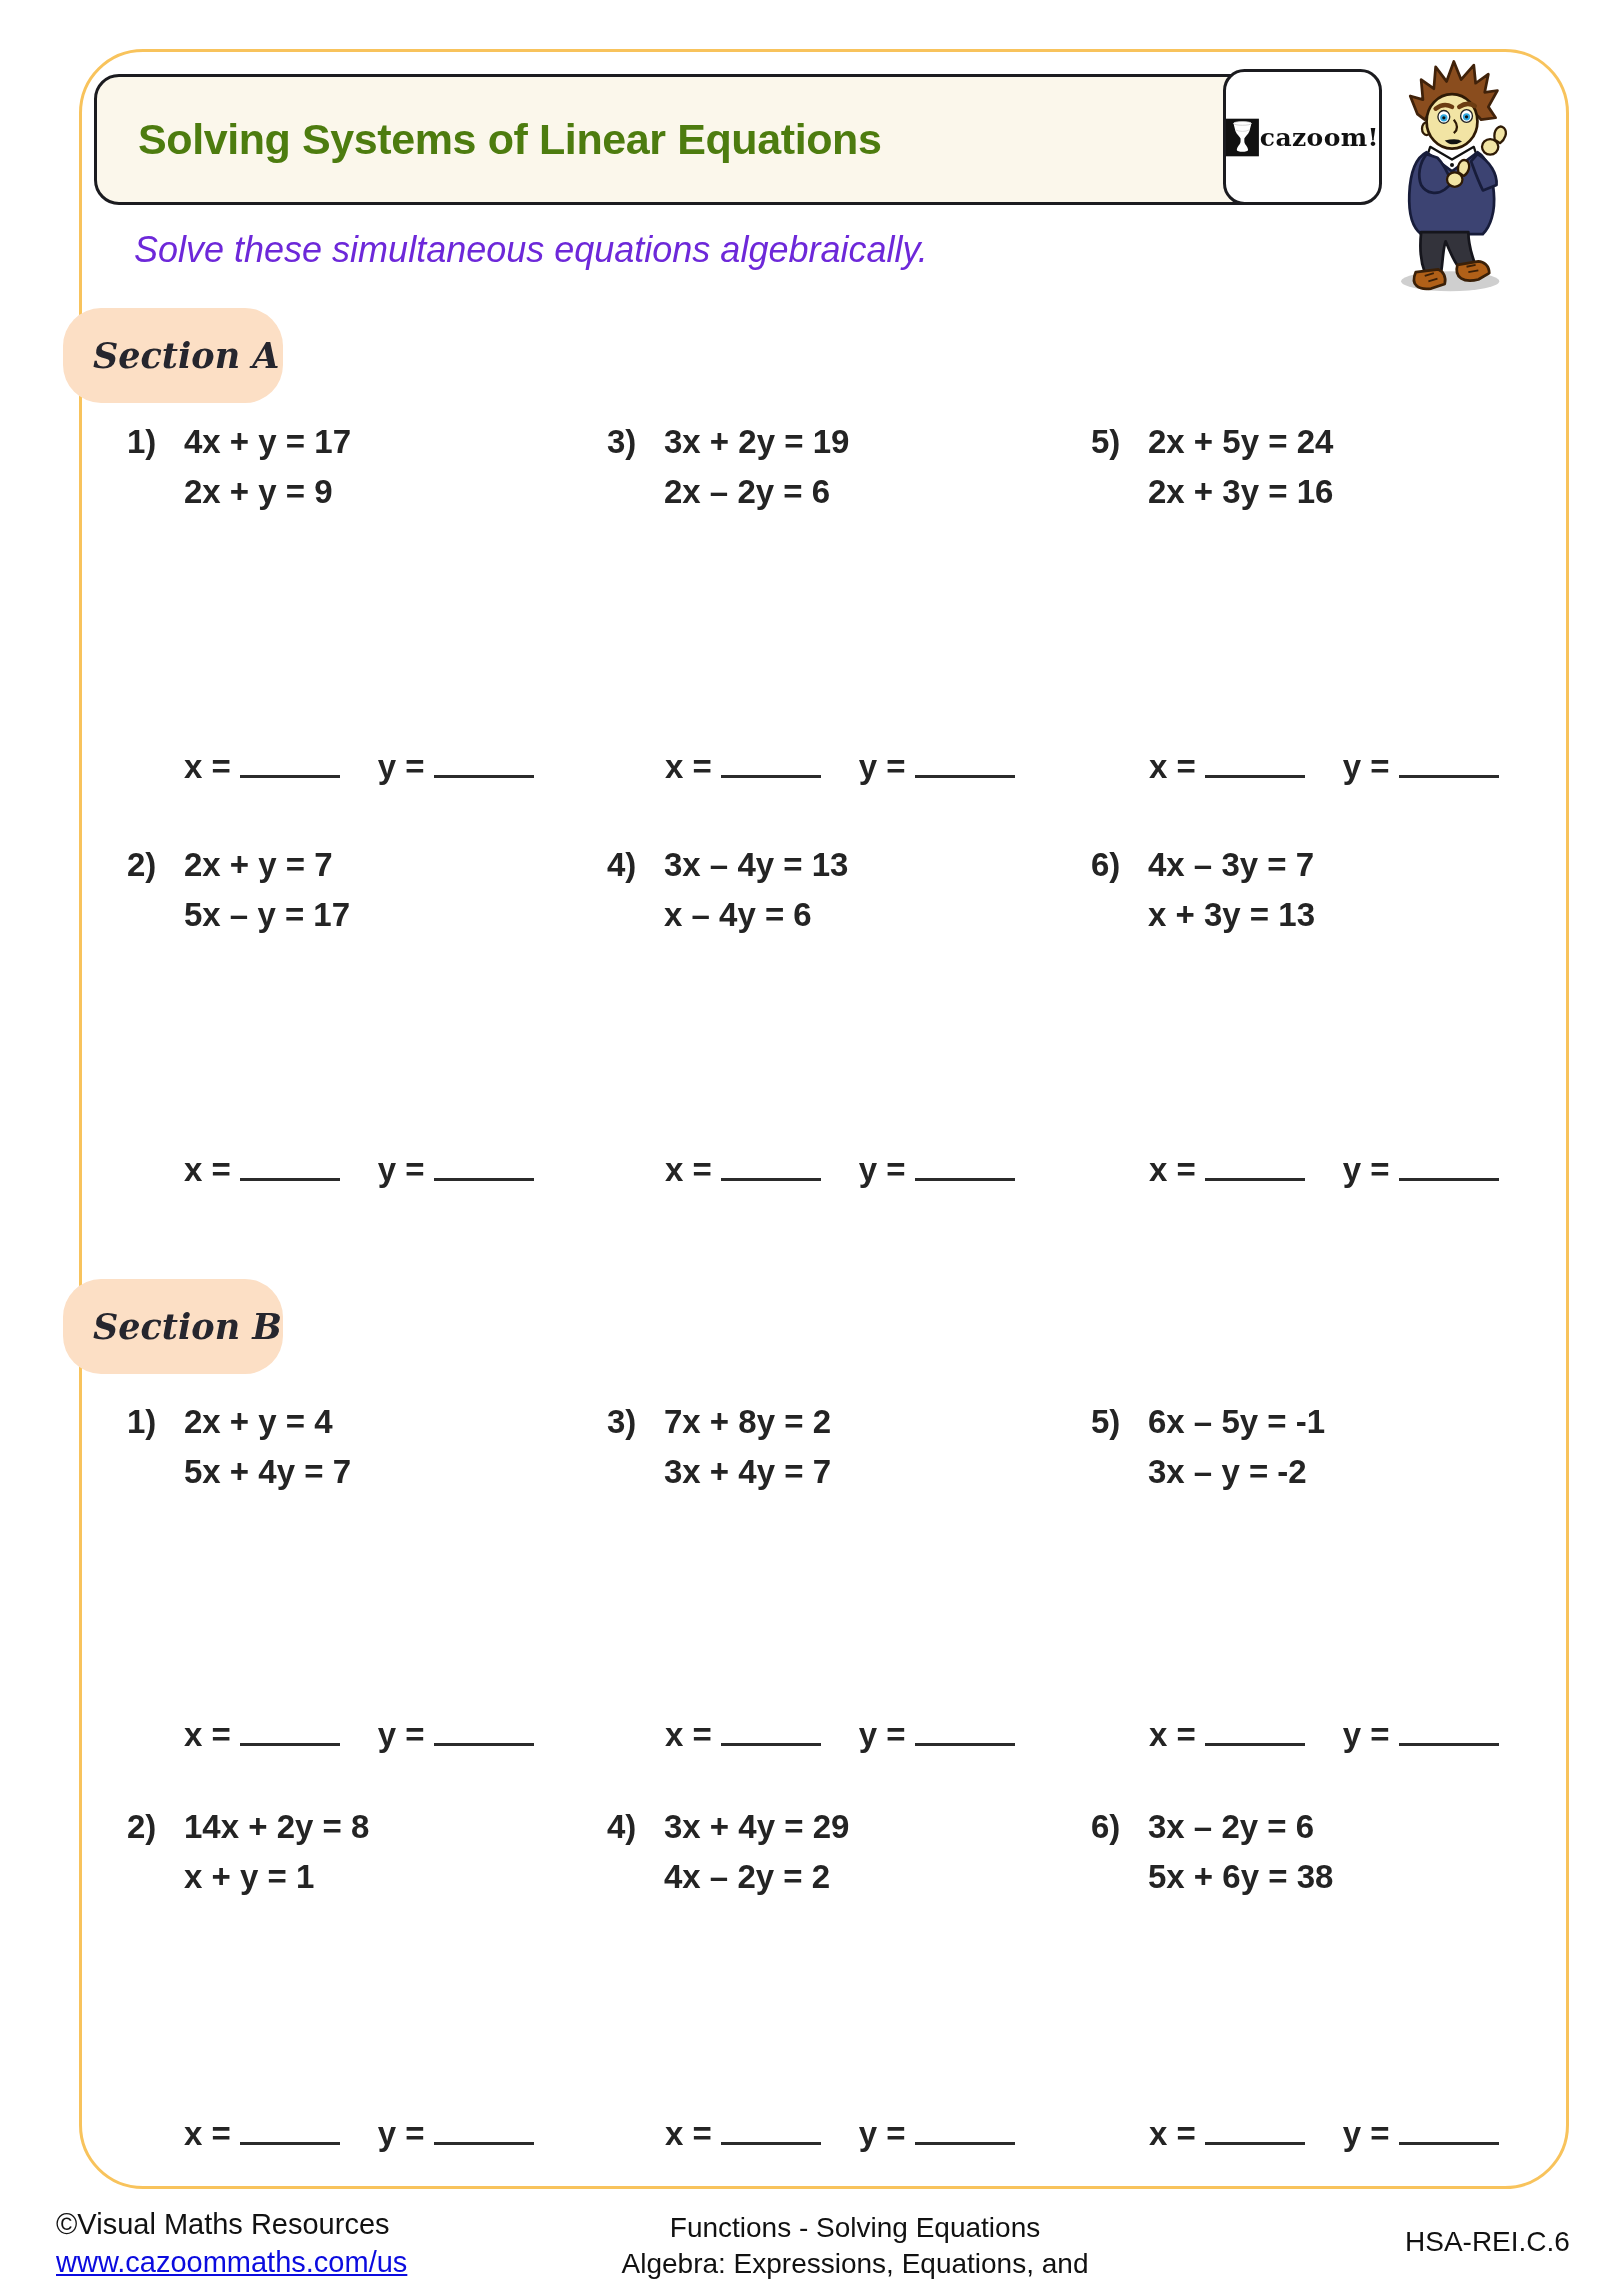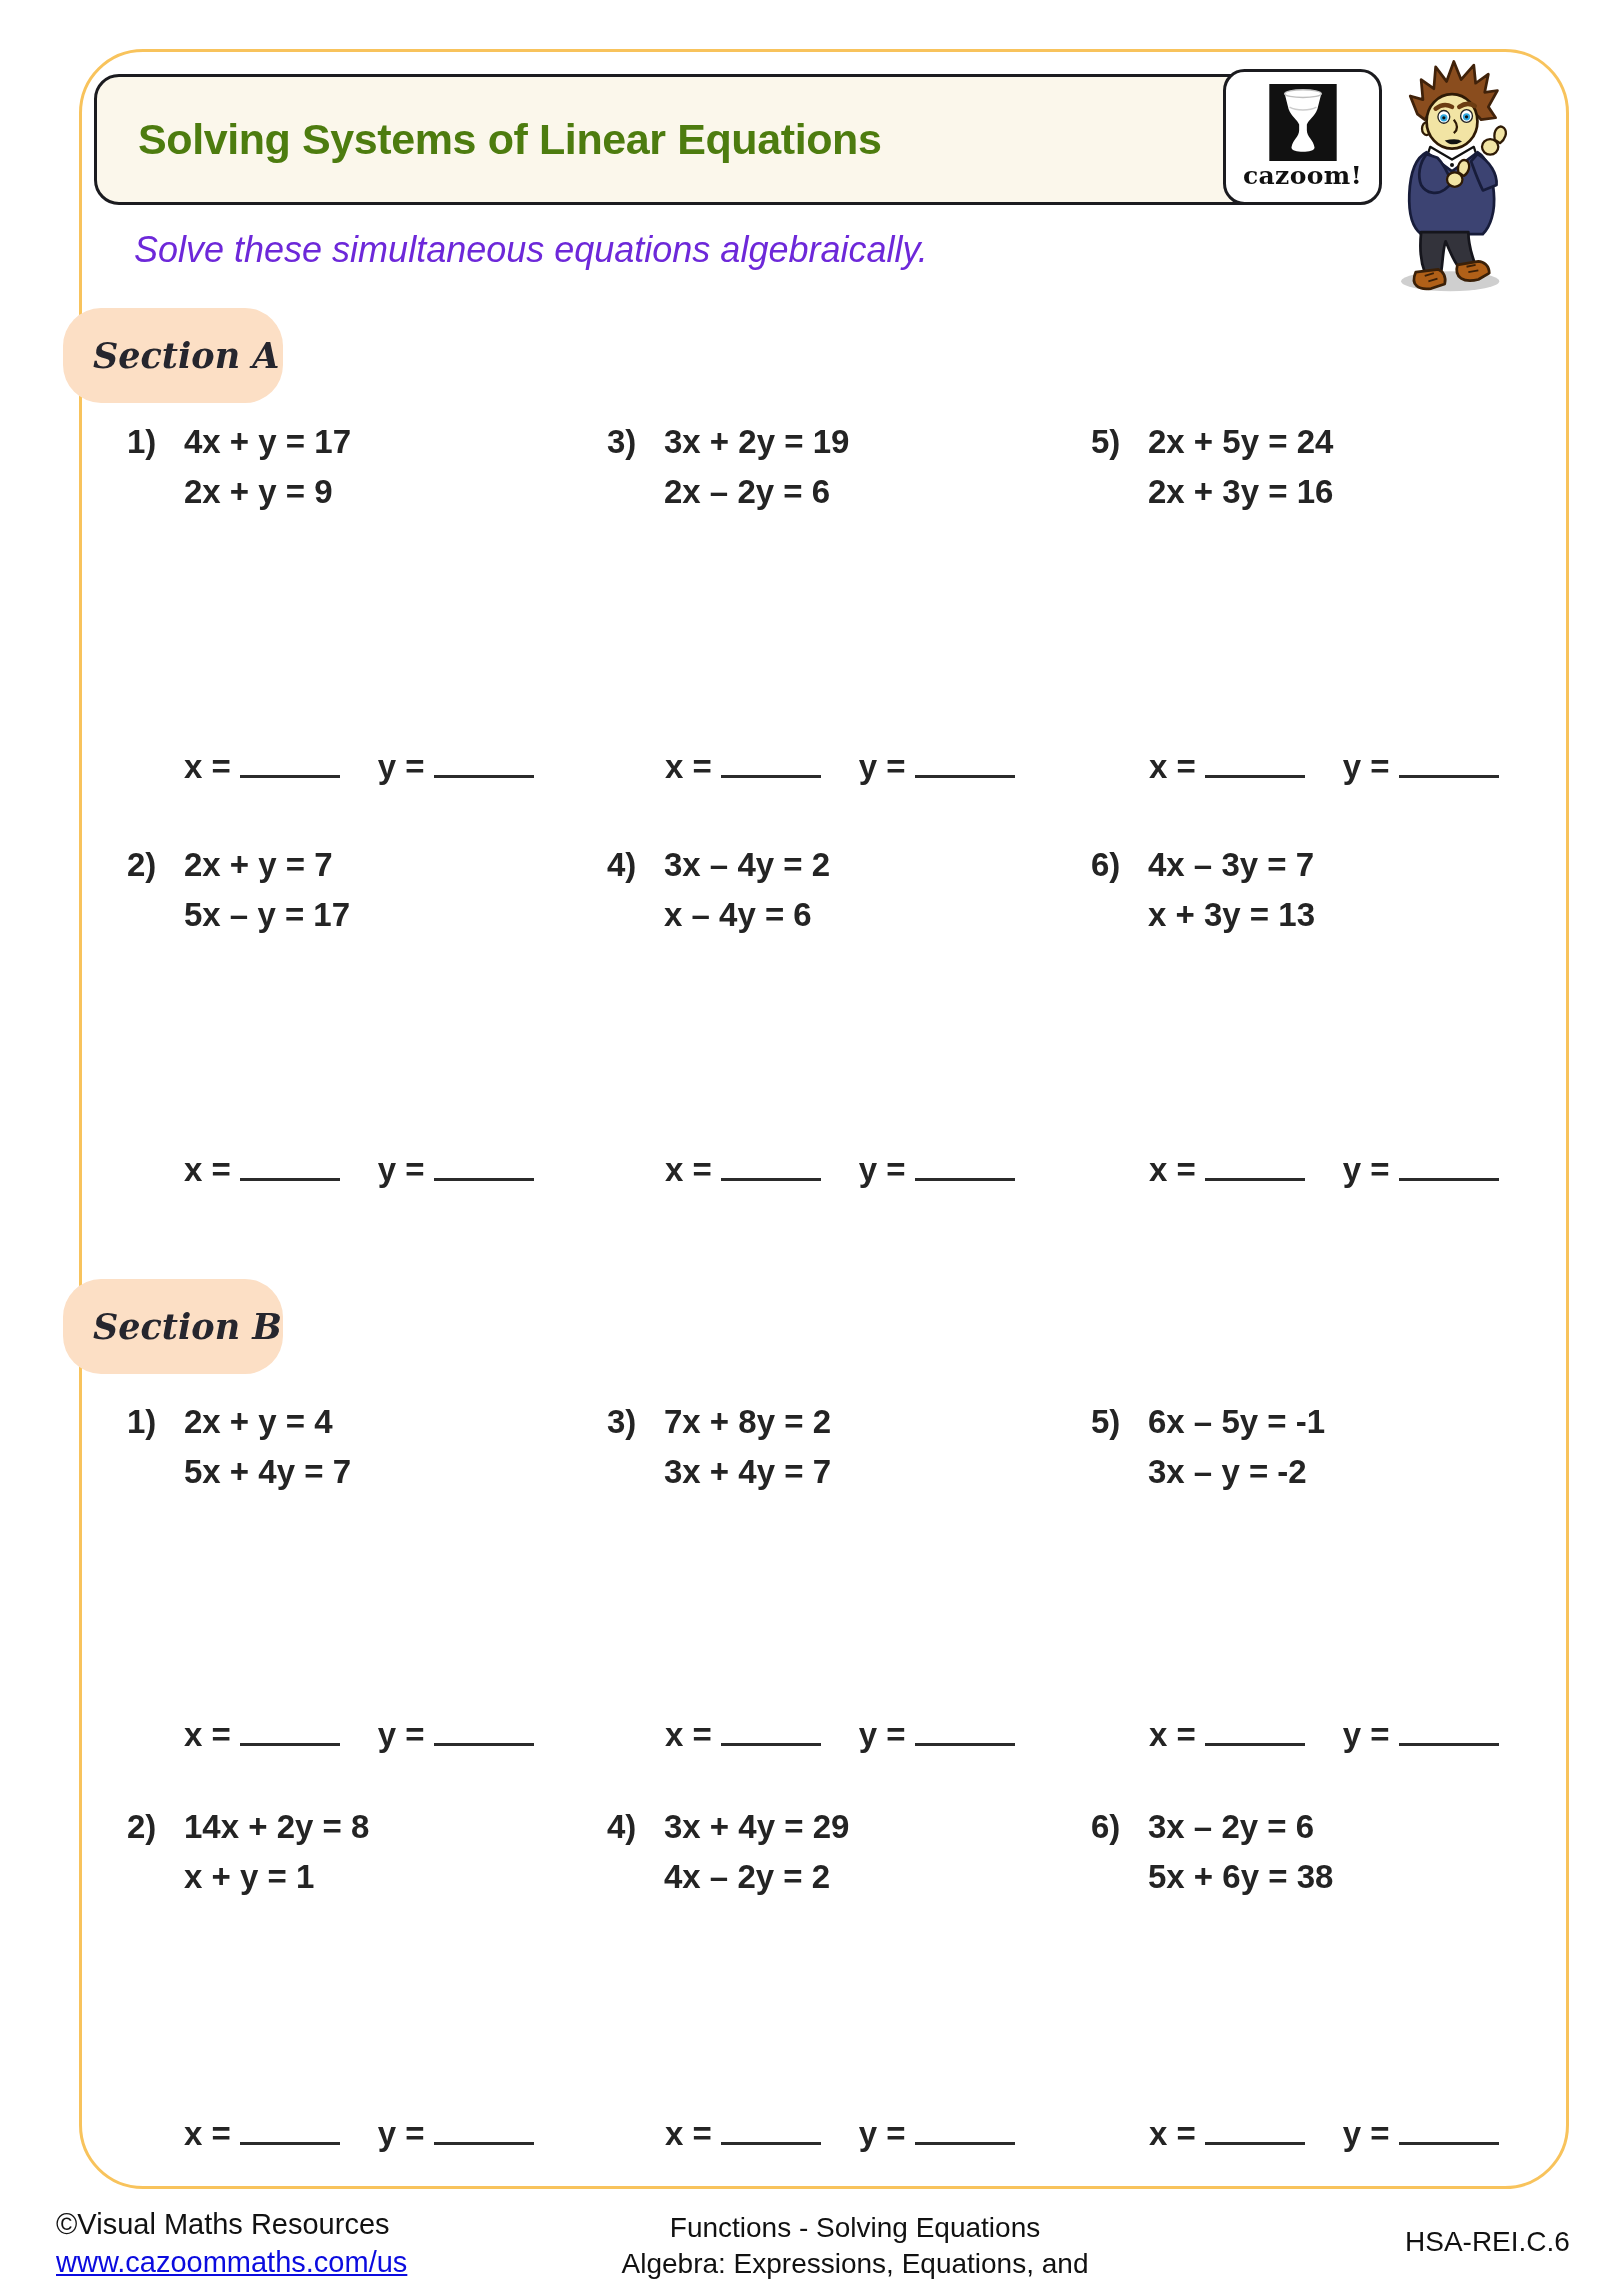--- a/index.html
+++ b/index.html
@@ -20,21 +20,21 @@
     box-sizing:border-box;display:flex;align-items:center;
   }
   .title-box h1{
     margin:0 0 0 41px;font-size:43px;font-weight:bold;color:#4d7c0f;
     font-family:"Liberation Sans",sans-serif;letter-spacing:-0.4px;
   }
   
   .logo-box{
     position:absolute;left:1223px;top:69px;width:159px;height:136px;
     background:#ffffff;border:3.6px solid #1b1b1f;border-radius:21.5px;
-    box-sizing:border-box;display:flex;flex-direction:column;
+    box-sizing:border-box;display:flex;flex-direction:row;
     align-items:center;justify-content:center;gap:0.9px;
   }
   .logo-text{
     font-family:"DejaVu Serif",serif;font-weight:bold;font-size:25px;
     color:#111;letter-spacing:0.4px;
   }
   .mascot{position:absolute;left:1391px;top:56px;width:142px;height:238px;}
   
   .instruction{
     position:absolute;left:134px;top:229px;
@@ -161,21 +161,21 @@
 <div class="prob rA2 c1">
   <div class="pnum">2)</div>
   <div class="peqs">
     <div>2x + y = 7</div>
     <div>5x – y = 17</div>
   </div>
 </div>
 <div class="prob rA2 c2">
   <div class="pnum">4)</div>
   <div class="peqs">
-    <div>3x – 4y = 2</div>
+    <div>3x – 4y = 13</div>
     <div>x – 4y = 6</div>
   </div>
 </div>
 <div class="prob rA2 c3">
   <div class="pnum">6)</div>
   <div class="peqs">
     <div>4x – 3y = 7</div>
     <div>x + 3y = 13</div>
   </div>
 </div>

